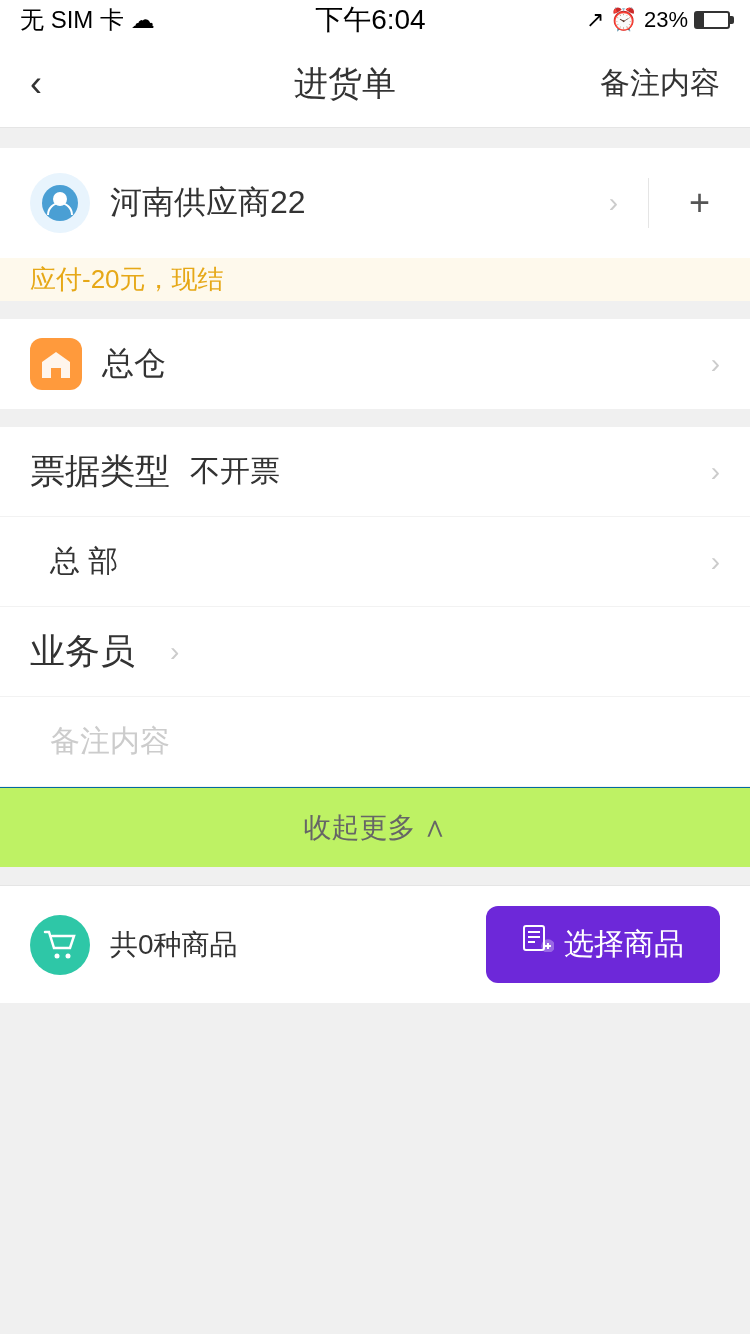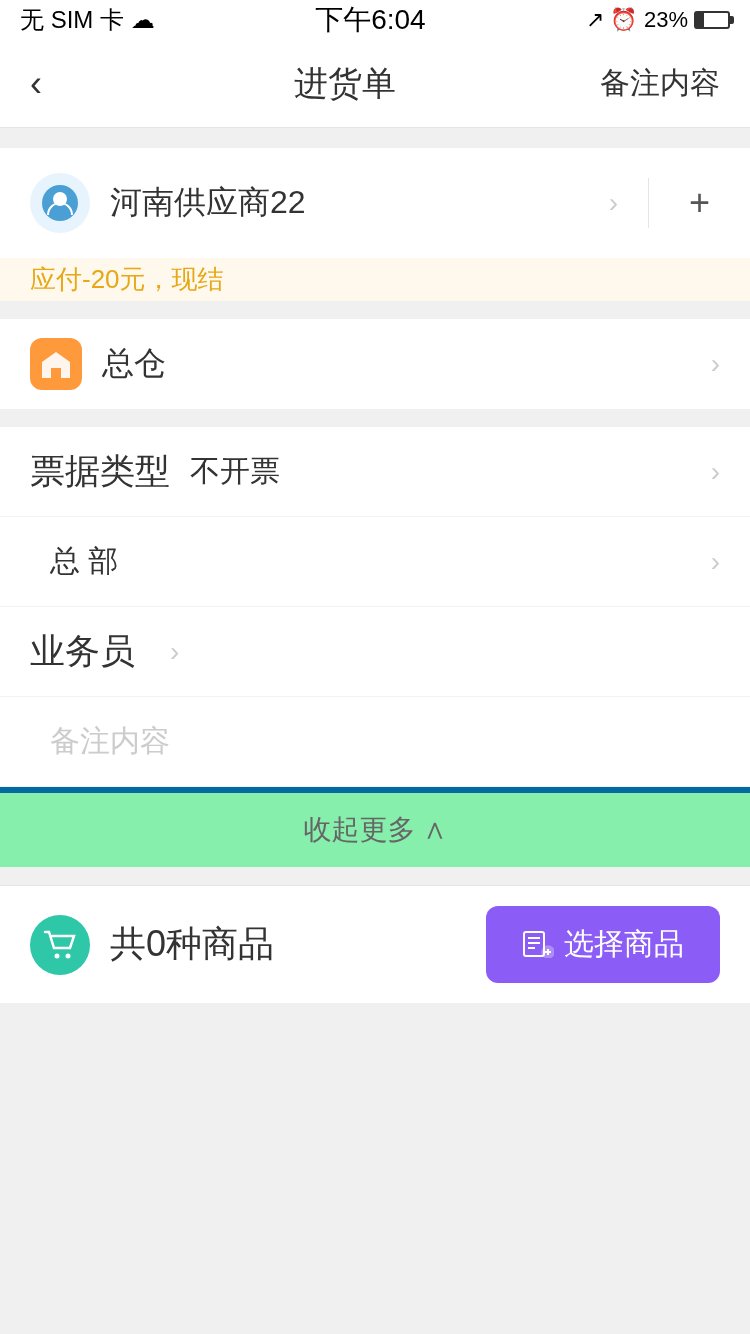--- a/index.html
+++ b/index.html
@@ -196,22 +196,22 @@
       color: #ccc;
       padding-left: 20px;
     }
 
     
     .collapse-row {
       display: flex;
       align-items: center;
       justify-content: center;
       height: 80px;
-      background: #86efac;
-      border-top: 6px solid #0369a1;
+      background: #bef264;
+      border-top: 1px solid #0369a1;
       font-size: 28px;
       color: #666;
       cursor: pointer;
     }
 
     
     .bottom-bar {
       background: #fff;
       border-top: 1px solid #e5e5e5;
       display: flex;
@@ -227,32 +227,32 @@
       display: flex;
       align-items: center;
       justify-content: center;
       margin-right: 20px;
       flex-shrink: 0;
       color: #fff;
       font-size: 30px;
     }
     .product-count {
       flex: 1;
-      font-size: 36px;
+      font-size: 28px;
       color: #333;
     }
     .select-btn {
-      background: #8b5cf6;
+      background: #6d28d9;
       color: #fff;
       border: none;
       border-radius: 12px;
       padding: 18px 36px;
       font-size: 30px;
       display: flex;
-      align-items: flex-end;
+      align-items: flex-start;
       gap: 10px;
       cursor: pointer;
     }
     .select-btn-icon {
       font-size: 28px;
     }
 
     
     .page-rest {
       background: #f0f0f0;

